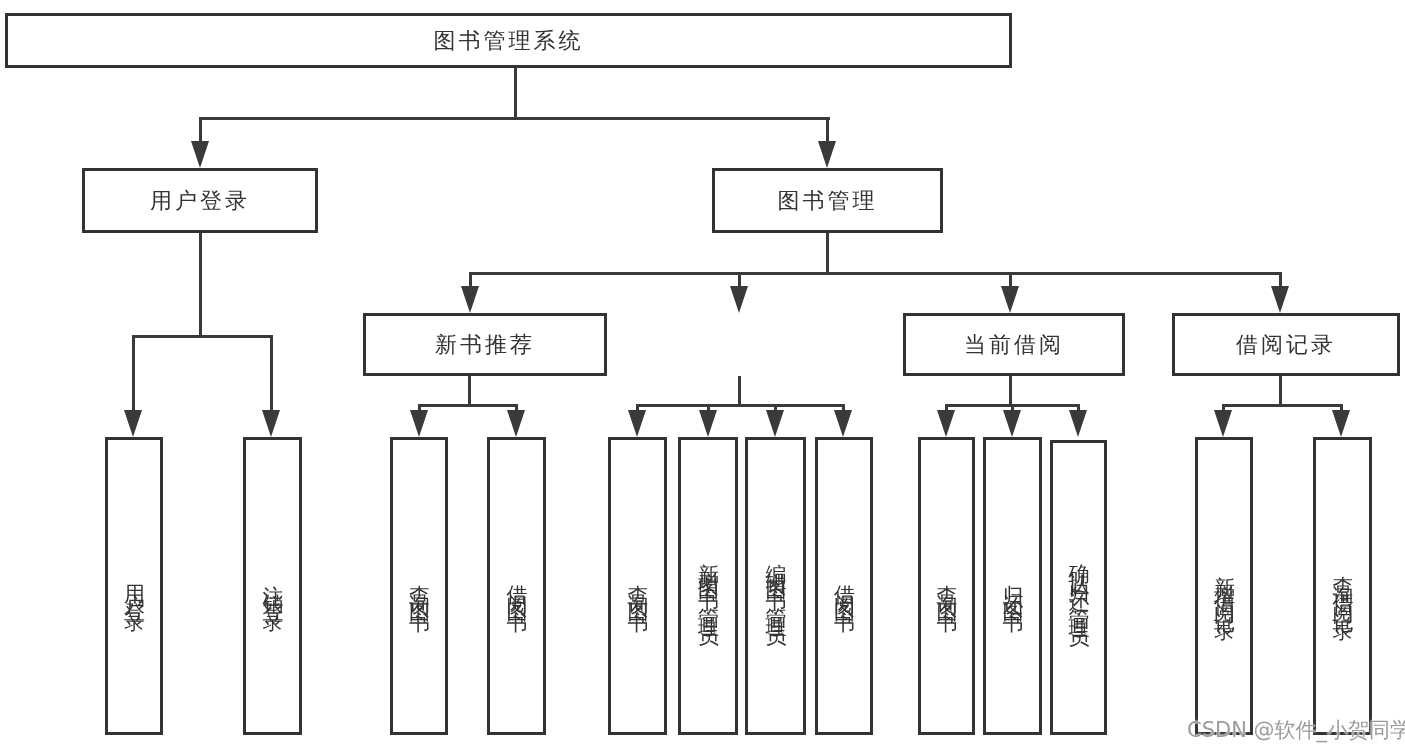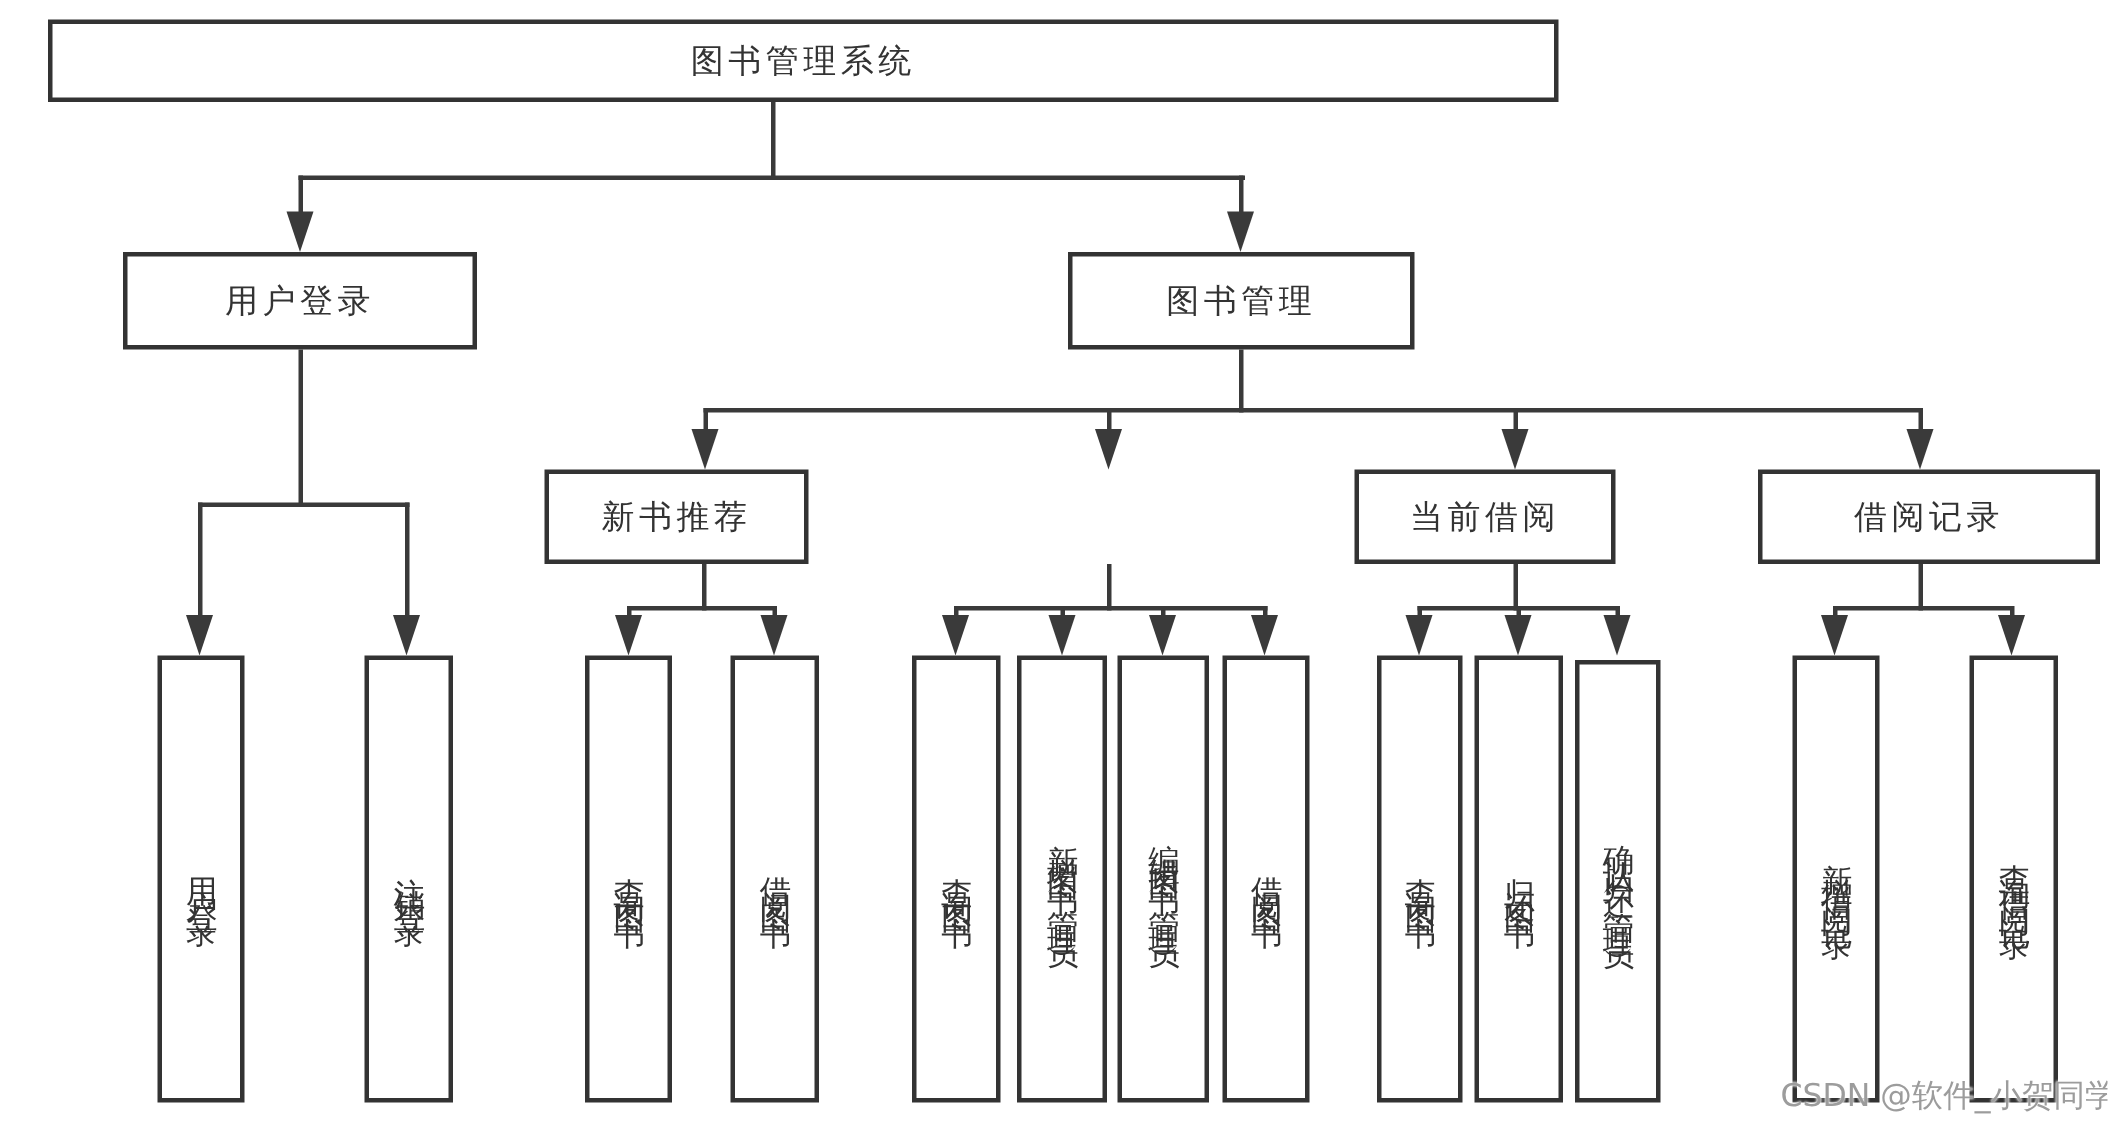--- a/index.html
+++ b/index.html
@@ -52,21 +52,21 @@
     white-space: nowrap;
     text-shadow: 0 0 2px #ffffff, 0 0 2px #ffffff;
     z-index: 5;
   }
 </style>
 </head>
 <body>
 
 <div class="canvas">
 
-  <div class="box" style="left:32px; top:13px; width:1007px; height:55px;">
+  <div class="box" style="left:5px; top:13px; width:1007px; height:55px;">
     <span class="h-label">图书管理系统</span>
   </div>
 
   <div class="vl" style="left:514px; top:68px; height:52px;"></div>
   <div class="hl" style="left:199px; top:117px; width:631px;"></div>
   <div class="vl" style="left:199px; top:117px; height:27px;"></div>
   <div class="ar" style="left:191px; top:141px;"></div>
   <div class="vl" style="left:826px; top:117px; height:27px;"></div>
   <div class="ar" style="left:818px; top:141px;"></div>
 
@@ -81,24 +81,24 @@
   <div class="hl" style="left:469px; top:272px; width:813px;"></div>
   <div class="vl" style="left:469px; top:272px; height:16px;"></div>
   <div class="ar" style="left:461px; top:286px;"></div>
   <div class="vl" style="left:738px; top:272px; height:16px;"></div>
   <div class="ar" style="left:730px; top:286px;"></div>
   <div class="vl" style="left:1009px; top:272px; height:16px;"></div>
   <div class="ar" style="left:1001px; top:286px;"></div>
   <div class="vl" style="left:1279px; top:272px; height:16px;"></div>
   <div class="ar" style="left:1271px; top:286px;"></div>
 
-  <div class="box" style="left:363px; top:313px; width:176px; height:63px;">
+  <div class="box" style="left:363px; top:313px; width:244px; height:63px;">
     <span class="h-label">新书推荐</span>
   </div>
-  <div class="box" style="left:903px; top:313px; width:174px; height:63px;">
+  <div class="box" style="left:903px; top:313px; width:222px; height:63px;">
     <span class="h-label">当前借阅</span>
   </div>
   <div class="box" style="left:1172px; top:313px; width:228px; height:63px;">
     <span class="h-label">借阅记录</span>
   </div>
 
   <div class="vl" style="left:199px; top:233px; height:104px;"></div>
   <div class="hl" style="left:132px; top:335px; width:141px;"></div>
   <div class="vl" style="left:132px; top:335px; height:77px;"></div>
   <div class="ar" style="left:124px; top:410px;"></div>

